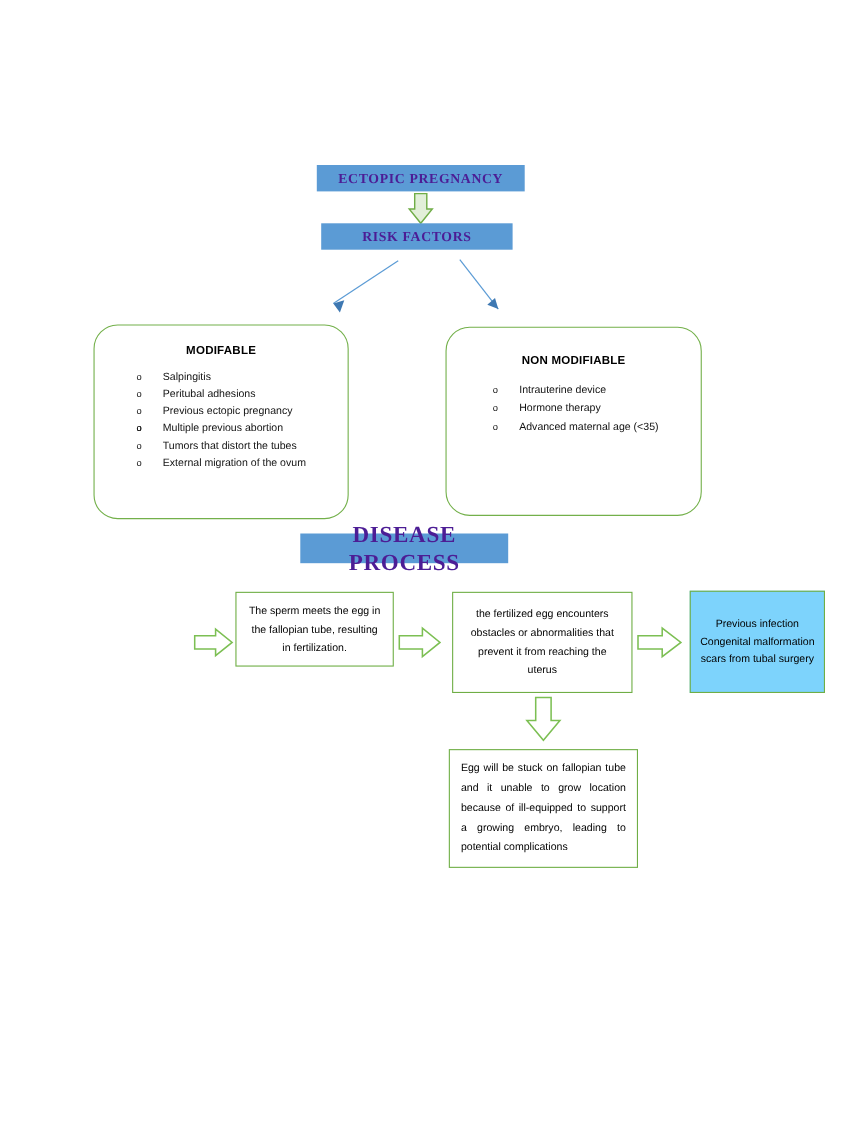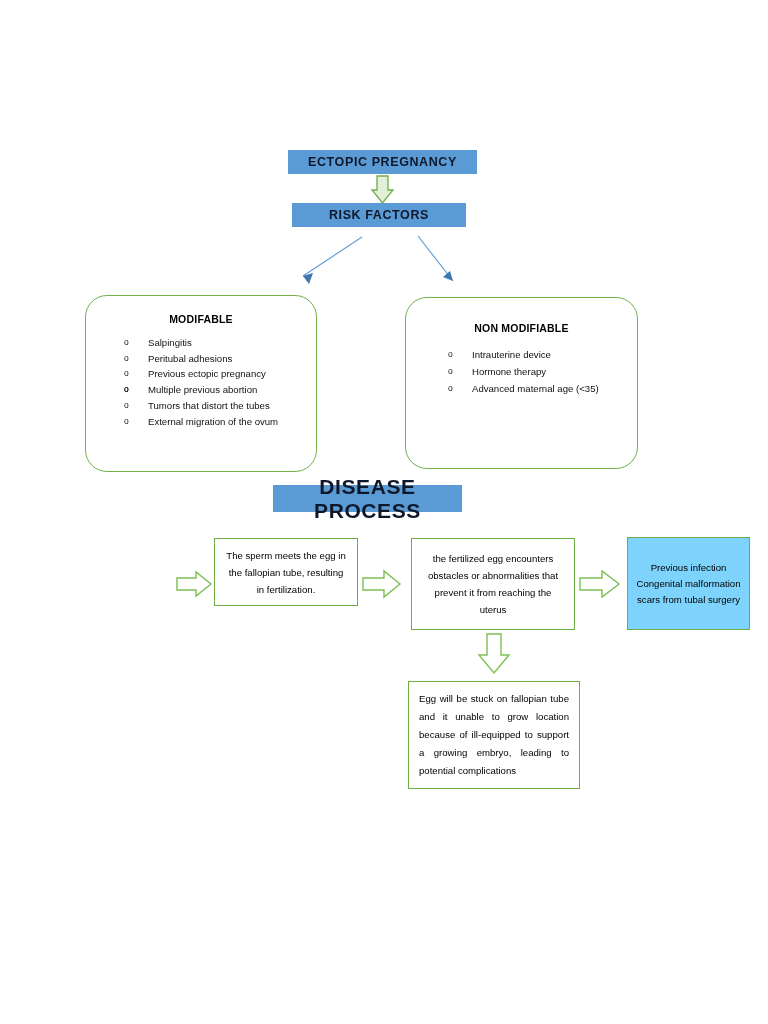--- a/index.html
+++ b/index.html
@@ -18,22 +18,22 @@
   .canvas {
     position: absolute;
     left: 0; top: 0;
     width: 768px;
     height: 1024px;
   }
   
   .blue-box {
     position: absolute;
     background: #5B9BD5;
-    color: #0f172a;
-    font-family: Liberation Sans, sans-serif;
+    color: #4c1d95;
+    font-family: Liberation Serif, serif;
     font-weight: bold;
     letter-spacing: 0.6px;
     display: flex;
     align-items: center;
     justify-content: center;
     text-align: center;
     box-sizing: border-box;
   }
   #box-ectopic {
     left: 288px; top: 150px; width: 189px; height: 24px;

